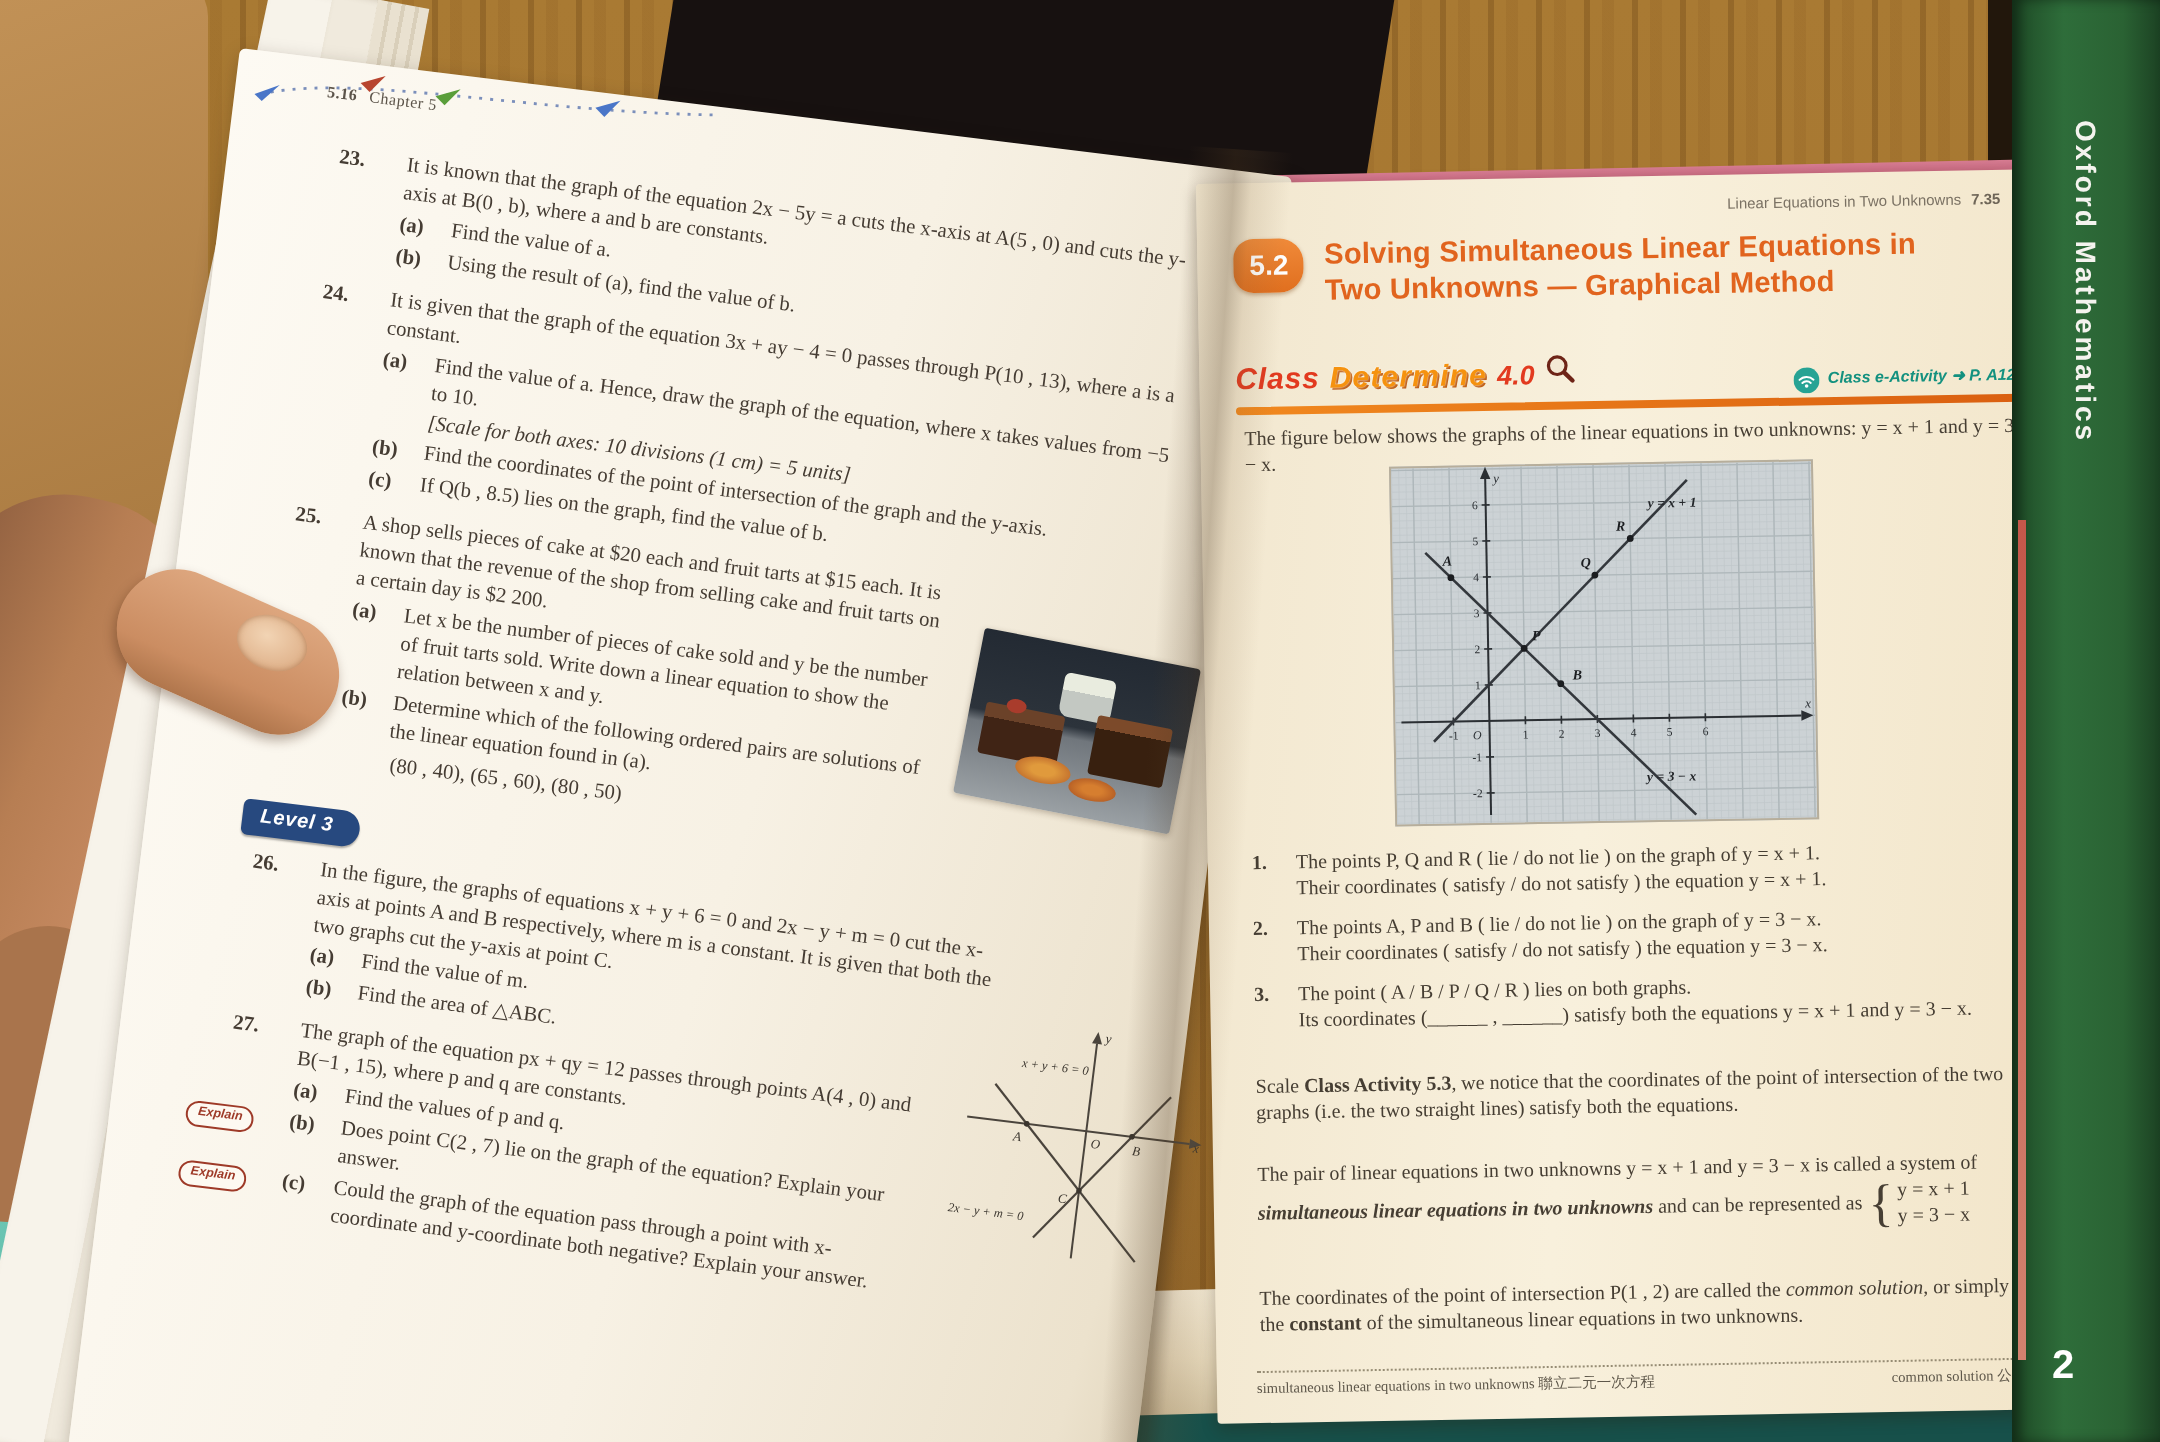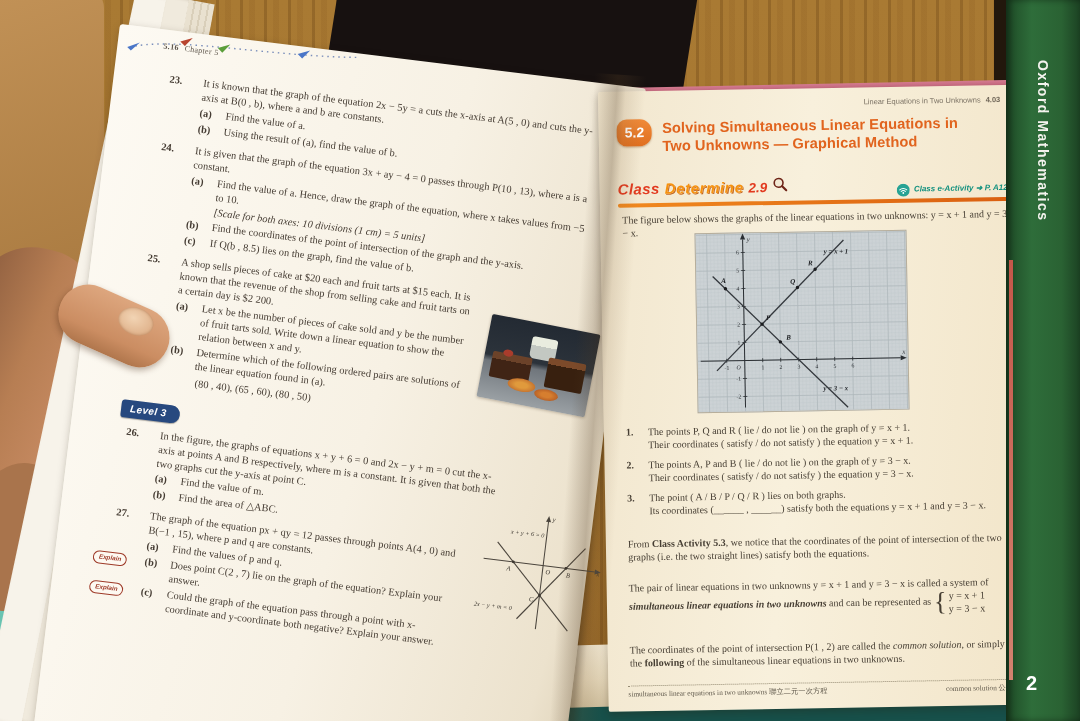--- a/index.html
+++ b/index.html
@@ -242,35 +242,35 @@
       <text x="126" y="58" font-size="6.5" font-style="italic" fill="#3a352e">x</text>
       <text x="76" y="9" font-size="6.5" font-style="italic" fill="#3a352e">y</text>
     </svg>
   </div>
 
   <div class="layer gutter"></div>
 
   <div class="layer cover-top"></div>
   <div class="layer right-page">
     <div class="run-head">
-      <span>Linear Equations in Two Unknowns</span><b>4.03</b>
+      <span>Linear Equations in Two Unknowns</span><b>7.35</b>
     </div>
 
     <div class="sec-row">
       <div class="sec-badge">5.2</div>
       <div class="sec-title">
         <div>Solving Simultaneous Linear Equations in</div>
         <div>Two Unknowns — Graphical Method</div>
       </div>
     </div>
 
     <div class="activity-row">
       <span class="ca-class">Class</span>
       <span class="ca-activity">Determine</span>
-      <span class="ca-num">2.9</span>
+      <span class="ca-num">4.0</span>
       <svg width="15" height="15" viewBox="0 0 15 15">
         <circle cx="6" cy="6" r="4.4" fill="#f3e9d4" stroke="#6e2417" stroke-width="1.6"></circle>
         <line x1="9.5" y1="9.5" x2="13.5" y2="13.5" stroke="#6e2417" stroke-width="2.2" stroke-linecap="round"></line>
       </svg>
     </div>
     <div class="eact">
       <svg width="13" height="13" viewBox="0 0 13 13">
         <circle cx="6.5" cy="6.5" r="6.5" fill="#27a394"></circle>
         <path d="M3 6.2 a5 5 0 0 1 7 0 M4.4 7.8 a3 3 0 0 1 4.2 0" fill="none" stroke="#fff" stroke-width="1" stroke-linecap="round"></path>
         <circle cx="6.5" cy="9.3" r=".9" fill="#fff"></circle>
@@ -480,31 +480,31 @@
         <div>The points A, P and B ( lie / do not lie ) on the graph of y = 3 − x.</div>
         <div>Their coordinates ( satisfy / do not satisfy ) the equation y = 3 − x.</div>
       </div>
       <div class="rp-item">
         <span class="rp-inum">3.</span>
         <div>The point ( A / B / P / Q / R ) lies on both graphs.</div>
         <div>Its coordinates (______ , ______) satisfy both the equations y = x + 1 and y = 3 − x.</div>
       </div>
     </div>
 
-    <div class="rp-para1"><span>From </span><span class="bd">Class Activity 5.3</span><span>, we notice that the coordinates of the point of intersection of the two graphs (i.e. the two straight lines) satisfy both the equations.</span></div>
+    <div class="rp-para1"><span>Scale </span><span class="bd">Class Activity 5.3</span><span>, we notice that the coordinates of the point of intersection of the two graphs (i.e. the two straight lines) satisfy both the equations.</span></div>
 
     <div class="rp-para2"><span>The pair of linear equations in two unknowns y = x + 1 and y = 3 − x is called a system of </span><span class="it bd">simultaneous linear equations in two unknowns</span><span> and can be represented as</span><span class="sys">
           <span class="brace">{</span>
           <span class="sys-lines">
             <span>y = x + 1</span>
             <span>y = 3 − x</span>
           </span>
         </span></div>
 
-    <div class="rp-para3"><span>The coordinates of the point of intersection P(1 , 2) are called the </span><span class="it">common solution</span><span>, or simply the </span><span class="bd">following</span><span> of the simultaneous linear equations in two unknowns.</span></div>
+    <div class="rp-para3"><span>The coordinates of the point of intersection P(1 , 2) are called the </span><span class="it">common solution</span><span>, or simply the </span><span class="bd">constant</span><span> of the simultaneous linear equations in two unknowns.</span></div>
 
     <div class="rp-footer">
       <span>simultaneous linear equations in two unknowns 聯立二元一次方程</span>
       <span>common solution 公共解</span>
     </div>
   </div>
 
   <div class="layer blue-scallop">
     <span style="left:0; top:0; width:30px; height:28px;"></span>
     <span style="left:-6px; top:22px; width:26px; height:24px;"></span>

